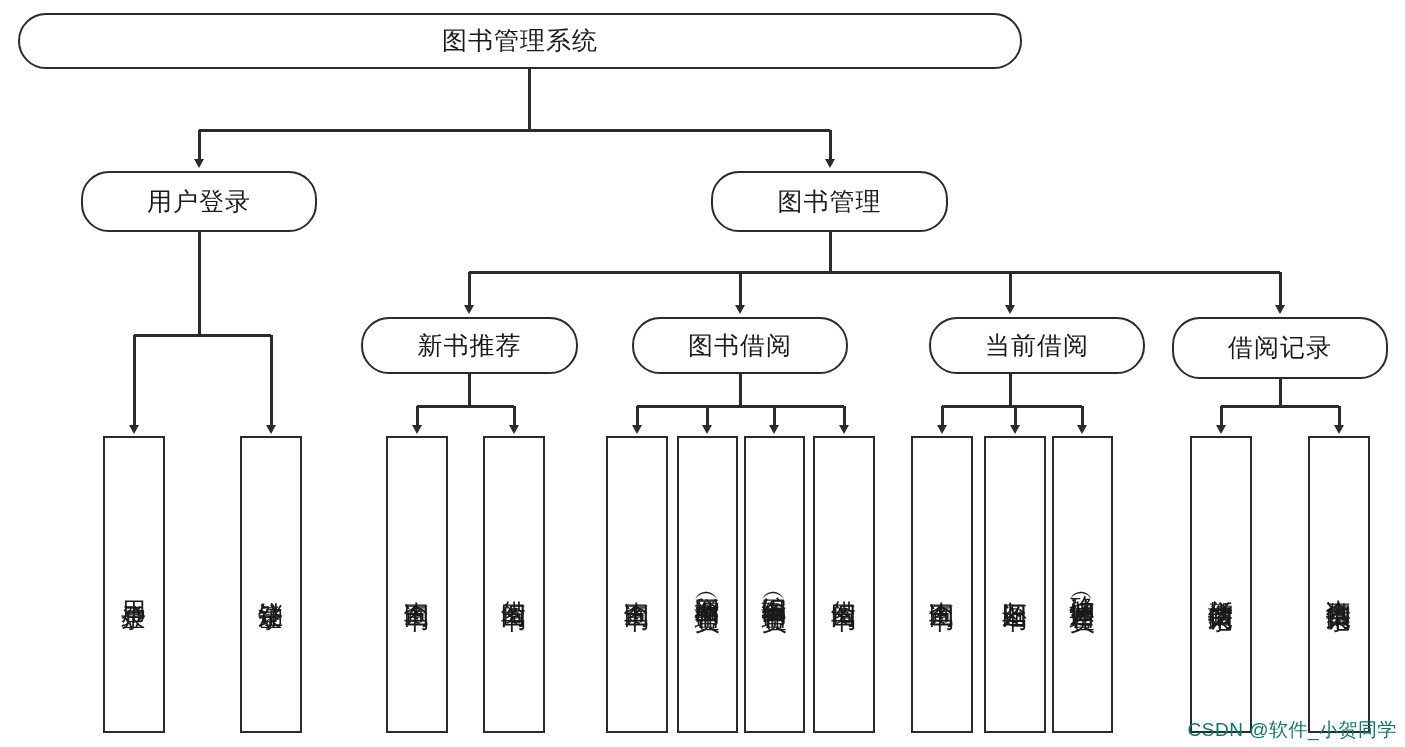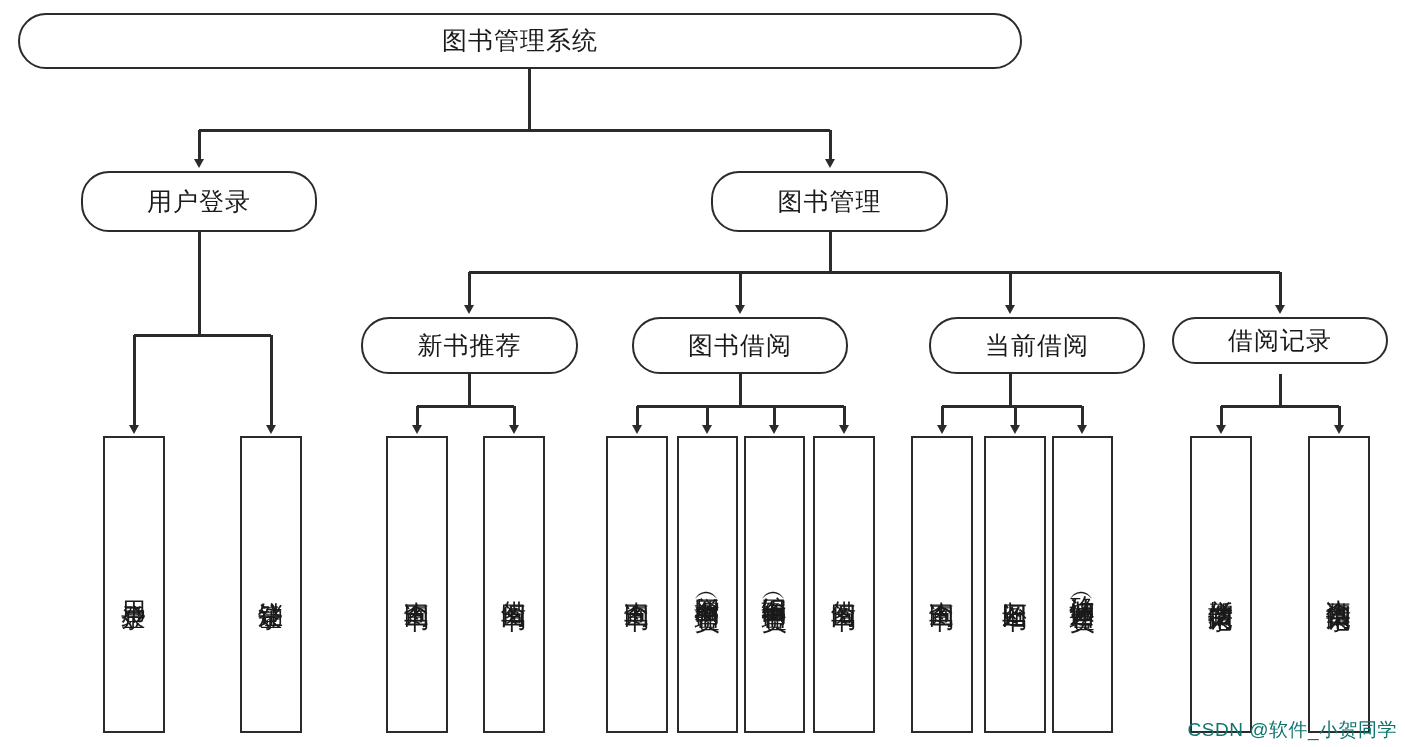--- a/index.html
+++ b/index.html
@@ -134,21 +134,21 @@
 
   <div class="node horiz" id="node-l2-1" style="left: 711px; top: 171px; width: 237px; height: 61px;">
     <span>图书管理</span>
   </div>
   <div class="node horiz" id="node-l3-1" style="left: 632px; top: 317px; width: 216px; height: 57px;">
     <span>图书借阅</span>
   </div>
   <div class="node horiz" id="node-l3-2" style="left: 902px; top: 317px; width: 216px; height: 57px; margin-left: 27px;">
     <span>当前借阅</span>
   </div>
-  <div class="node horiz" id="node-l3-3" style="left: 1172px; top: 317px; width: 216px; height: 47px; justify-content: center;">
+  <div class="node horiz" id="node-l3-3" style="left: 1172px; top: 317px; width: 216px; height: 62px; justify-content: center;">
     <span>借阅记录</span>
   </div>
 
   <div class="node vert" id="node-leaf-0" style="left: 103px; top: 436px; width: 62px; height: 297px;">
     <span>用户登录</span>
   </div>
   <div class="node vert" id="node-leaf-1" style="left: 240px; top: 436px; width: 62px; height: 297px;">
     <span>注销登录</span>
   </div>
   <div class="node vert" id="node-leaf-2" style="left: 386px; top: 436px; width: 62px; height: 297px;">

